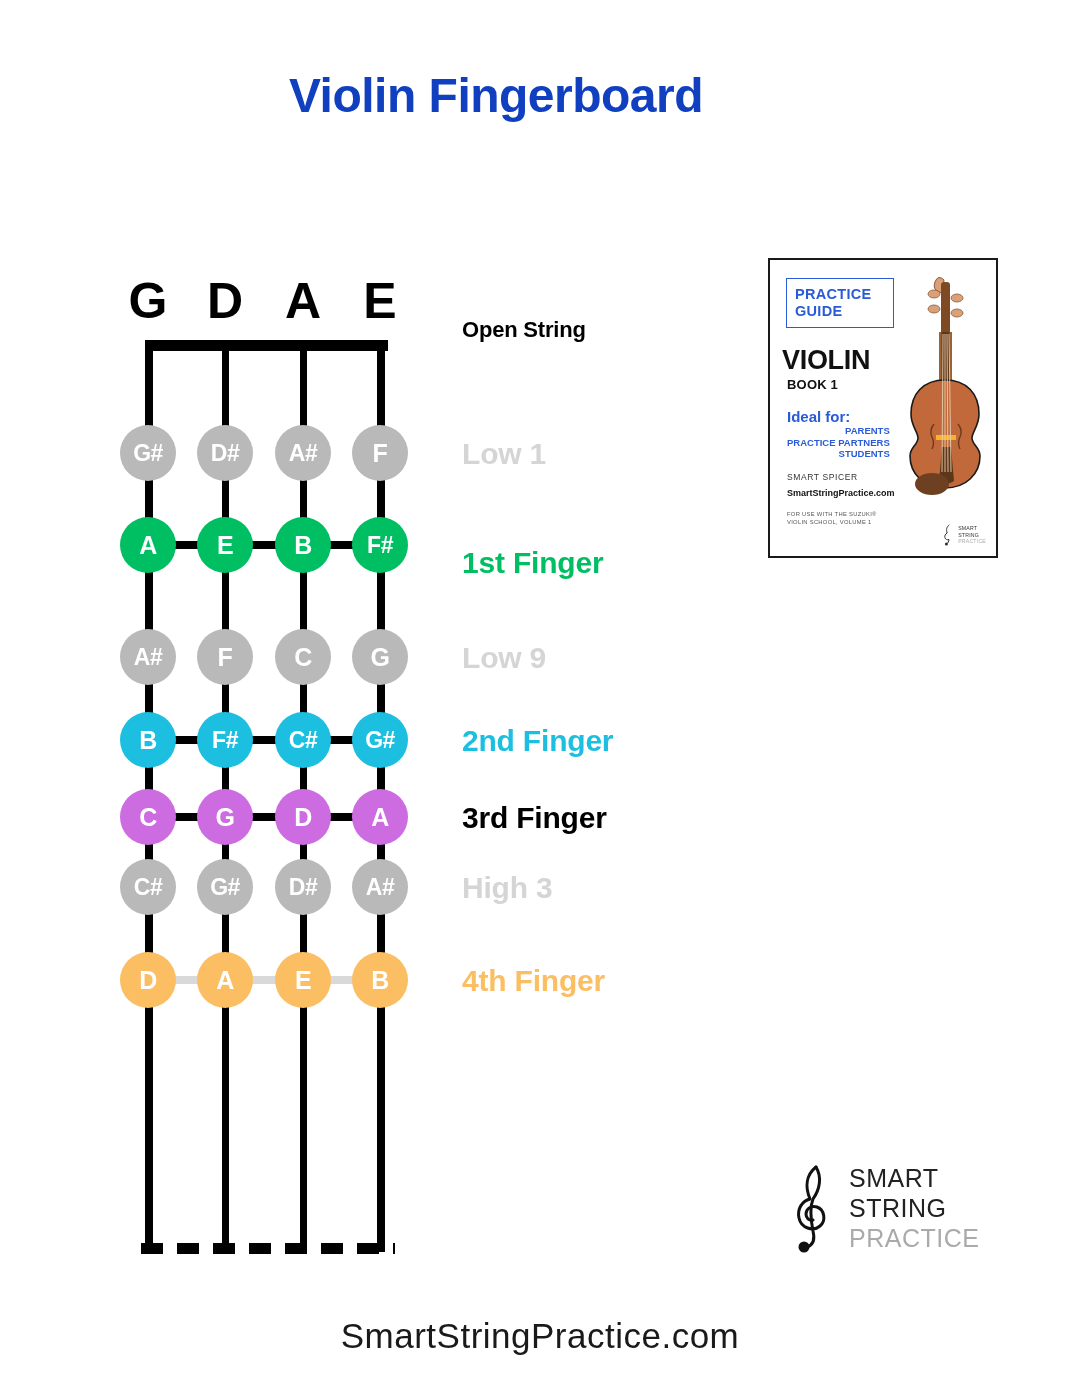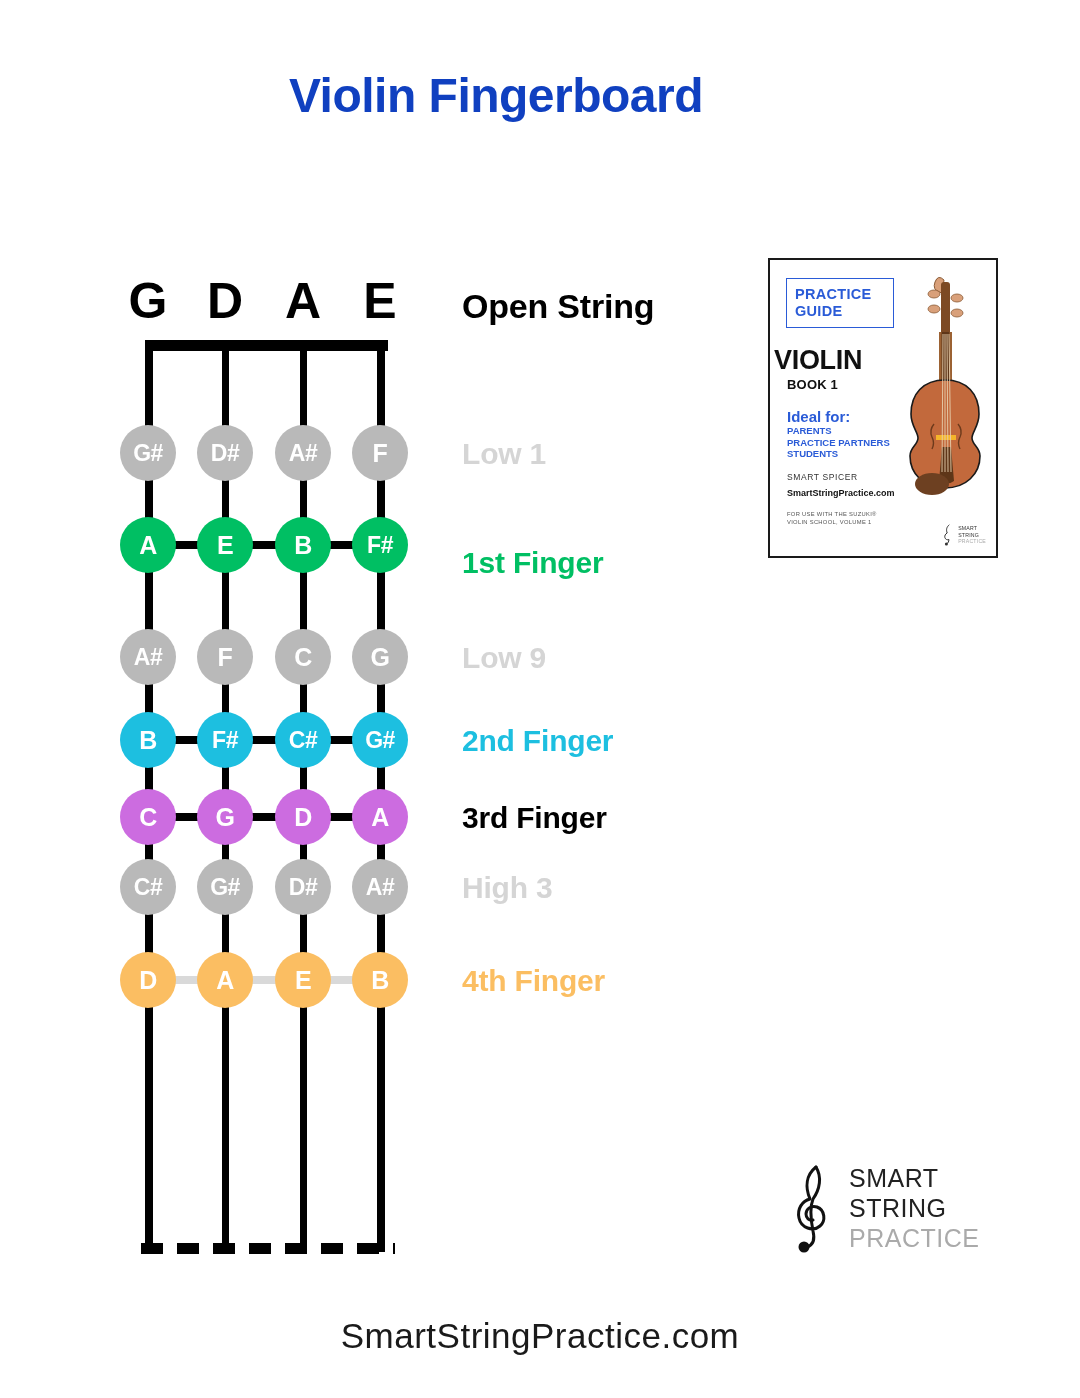--- a/index.html
+++ b/index.html
@@ -86,22 +86,23 @@
 
   
   .row-label {
     position: absolute;
     left: 462px;
     font-size: 30px; font-weight: bold;
     letter-spacing: -0.2px;
     white-space: nowrap;
   }
   .row-label.open {
-    font-size: 34px;
+    font-size: 22px;
     color: #000;
+    margin-top: 30px;
   }
 
   
   .book {
     position: absolute;
     left: 768px; top: 258px;
     width: 230px; height: 300px;
     background: #ffffff;
     border: 2px solid #1a1a1a;
     overflow: hidden;
@@ -112,35 +113,36 @@
     border: 1.5px solid #2a5bd7;
     display: flex; flex-direction: column;
     justify-content: center;
     padding-left: 8px;
   }
   .pg-box span {
     font-size: 14.5px; font-weight: bold; color: #2a5bd7;
     line-height: 17px; letter-spacing: 0.3px;
   }
   .bk-violin {
-    position: absolute; left: 4px; top: 85px;
+    position: absolute; left: 12px; top: 85px;
     font-size: 27px; font-weight: bold; color: #111; letter-spacing: -0.3px;
   }
   .bk-book1 {
     position: absolute; left: 17px; top: 117px;
     font-size: 13px; font-weight: bold; color: #111; letter-spacing: 0.2px;
   }
   .bk-ideal {
     position: absolute; left: 17px; top: 148px;
     font-size: 15px; font-weight: bold; color: #2a5bd7;
   }
   .bk-aud {
     position: absolute; left: 17px; top: 165px;
     font-size: 9.5px; font-weight: bold; color: #2a5bd7;
     line-height: 11.5px;
+    text-align: right;
   }
   .bk-author {
     position: absolute; left: 17px; top: 212px;
     font-size: 8.5px; color: #333; letter-spacing: 0.6px;
   }
   .bk-site {
     position: absolute; left: 17px; top: 228px;
     font-size: 9px; font-weight: bold; color: #111;
   }
   .bk-foot {

